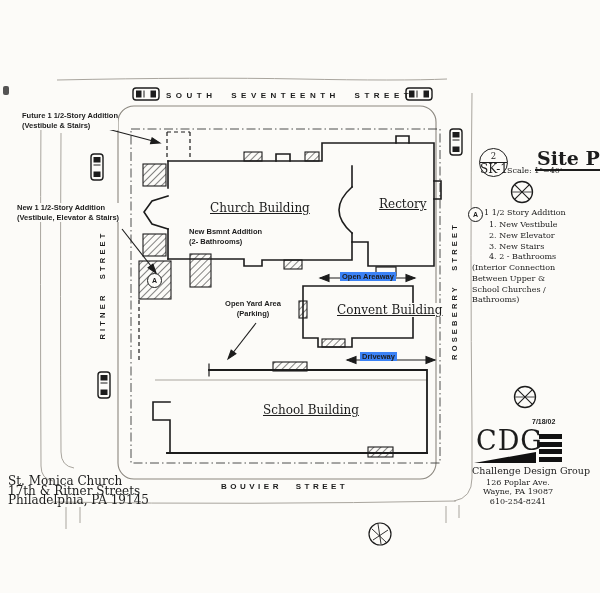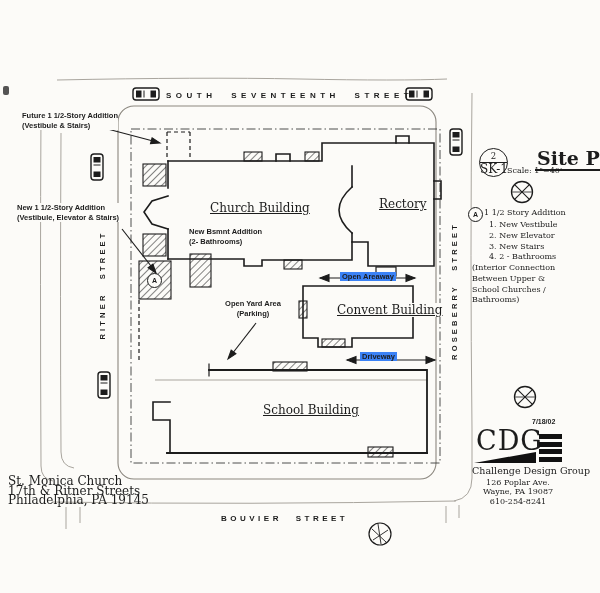--- a/index.html
+++ b/index.html
@@ -158,21 +158,21 @@
 
     <g transform="translate(380,534)" stroke="#1c1c1c" fill="none">
       <circle r="11" stroke-width="1.2"></circle>
       <path d="M-8,-5 L6,8 M-7,6 L8,-4 M-2,-10 L1,10" stroke-width="0.9"></path>
     </g>
   </svg>
 
   <div class="lbl street" style="left:166px;top:91px;">SOUTH SEVENTEENTH STREET</div>
   <div class="lbl street street-v" style="left:19px;top:279px;width:170px;height:12px;">RITNER STREET</div>
   <div class="lbl street street-v" style="left:366px;top:285px;width:180px;height:12px;">ROSEBERRY STREET</div>
-  <div class="lbl street" style="left:221px;top:482px;letter-spacing:3.5px;margin-top:32px;">BOUVIER STREET</div>
+  <div class="lbl street" style="left:221px;top:482px;letter-spacing:3.5px;">BOUVIER STREET</div>
 
   <div class="lbl ann" style="left:22px;top:111px;">
     <span>Future 1 1/2-Story Addition</span>
     <span>(Vestibule &amp; Stairs)</span>
   </div>
   <div class="lbl ann" style="left:17px;top:203px;">
     <span>New 1 1/2-Story Addition</span>
     <span>(Vestibule, Elevator &amp; Stairs)</span>
   </div>
   <div class="lbl ann" style="left:189px;top:227px;">

